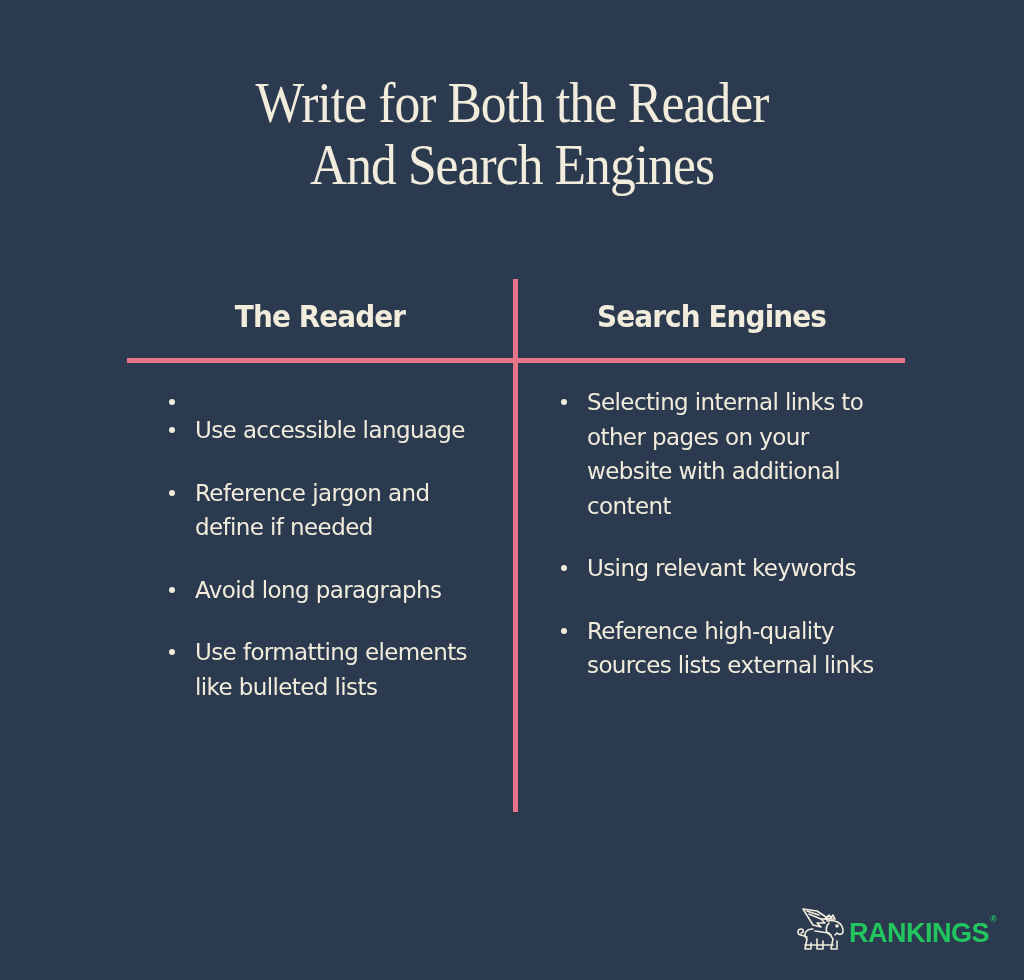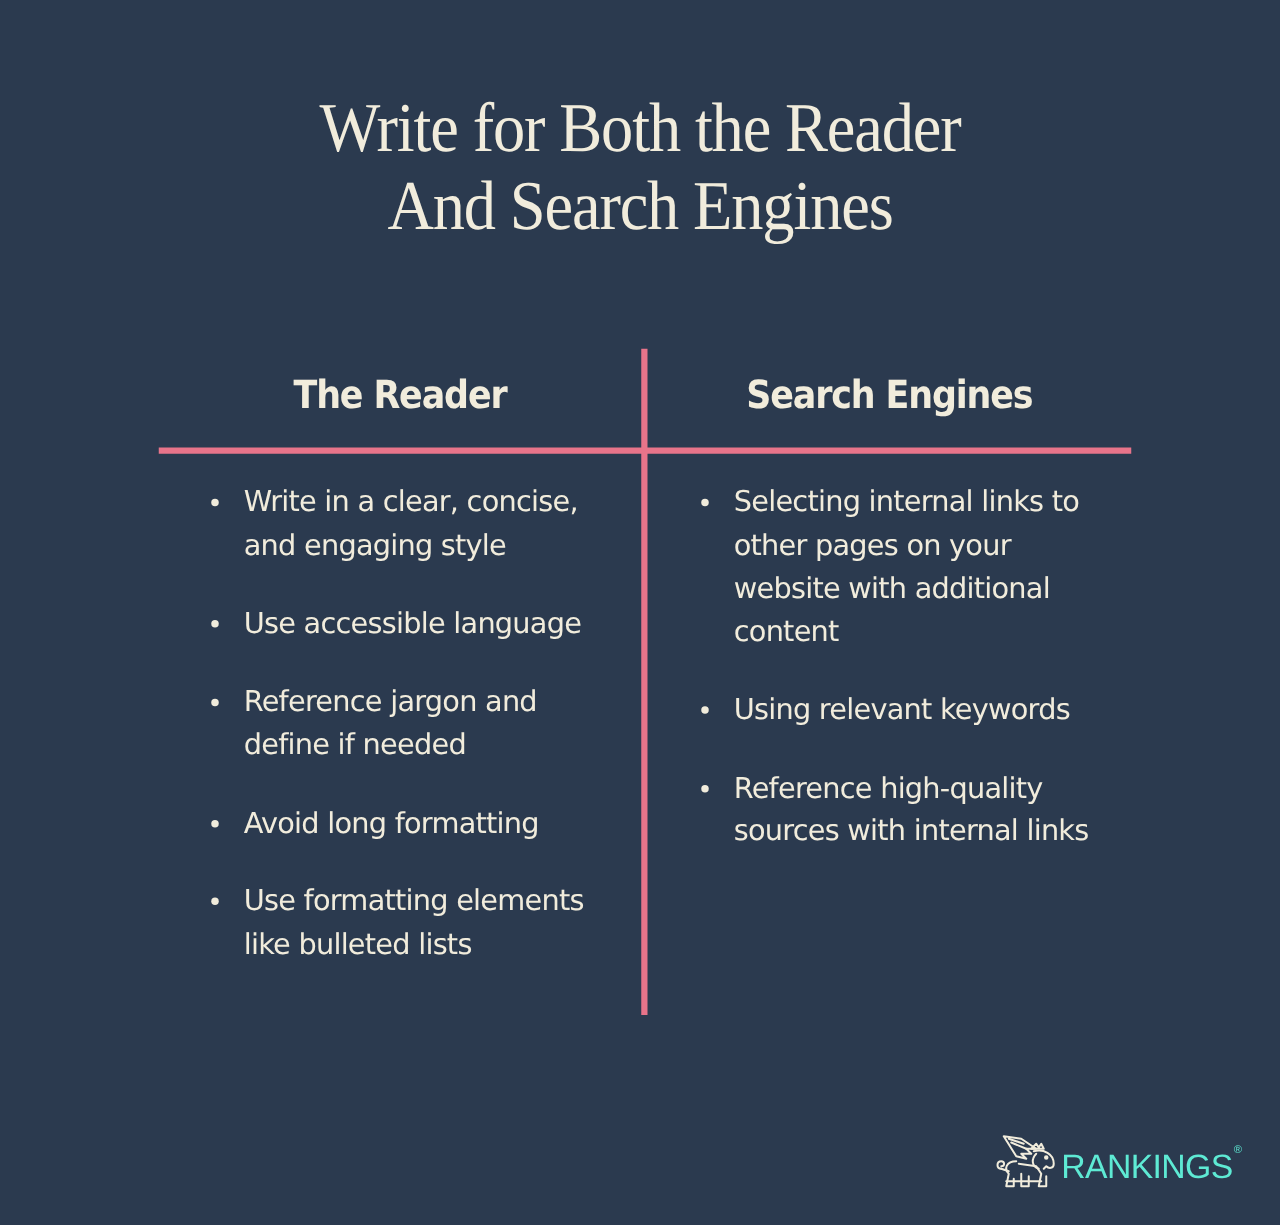--- a/index.html
+++ b/index.html
@@ -110,22 +110,22 @@
       align-items: center;
     }
     .logo-mark {
       width: 52px;
       height: 48px;
       margin-right: 2px;
     }
     .logo-text {
       font-family: "Liberation Sans", sans-serif;
       font-size: 27px;
-      font-weight: normal;
-      color: #5eead4;
+      font-weight: bold;
+      color: #22c55e;
       letter-spacing: -0.5px;
       margin-top: 8px;
     }
     .logo-reg {
       font-size: 9px;
       vertical-align: top;
       position: relative;
       top: -4px;
       margin-left: 1px;
     }
@@ -138,31 +138,31 @@
   <span>And Search Engines</span>
 </div>
 
 <div class="col-head left">The Reader</div>
 <div class="col-head right">Search Engines</div>
 
 <div class="v-line"></div>
 <div class="h-line"></div>
 
 <ul class="list left">
-  <li><span class="bullet"></span><span>Write in a clear, concise, and engaging style</span></li>
+  <li><span class="bullet"></span></li>
   <li><span class="bullet"></span><span>Use accessible language</span></li>
   <li><span class="bullet"></span><span>Reference jargon and define if needed</span></li>
-  <li><span class="bullet"></span><span>Avoid long formatting</span></li>
+  <li><span class="bullet"></span><span>Avoid long paragraphs</span></li>
   <li><span class="bullet"></span><span>Use formatting elements like bulleted lists</span></li>
 </ul>
 
 <ul class="list right">
   <li><span class="bullet"></span><span>Selecting internal links to other pages on your website with additional content</span></li>
   <li><span class="bullet"></span><span>Using relevant keywords</span></li>
-  <li><span class="bullet"></span><span>Reference high-quality sources with internal links</span></li>
+  <li><span class="bullet"></span><span>Reference high-quality sources lists external links</span></li>
 </ul>
 
 <div class="logo">
   <svg class="logo-mark" viewBox="0 0 52 48" fill="none" stroke="#f1ecdc" stroke-width="1.6" stroke-linejoin="round" stroke-linecap="round">
     <path d="M8 4 L22 6 L34 14 L26 14 L30 18 L22 18 L26 22 L18 20 Z"></path>
     <path d="M12 6 L24 10"></path>
     <path d="M14 9 L26 14"></path>
     <path d="M30 14 L34 10 L36 13 L38 10 L40 14 Z"></path>
     <path d="M32 16 C40 14 48 18 48 26 C48 30 44 30 42 28 L40 30"></path>
     <circle cx="42" cy="21" r="1" fill="#f1ecdc"></circle>

